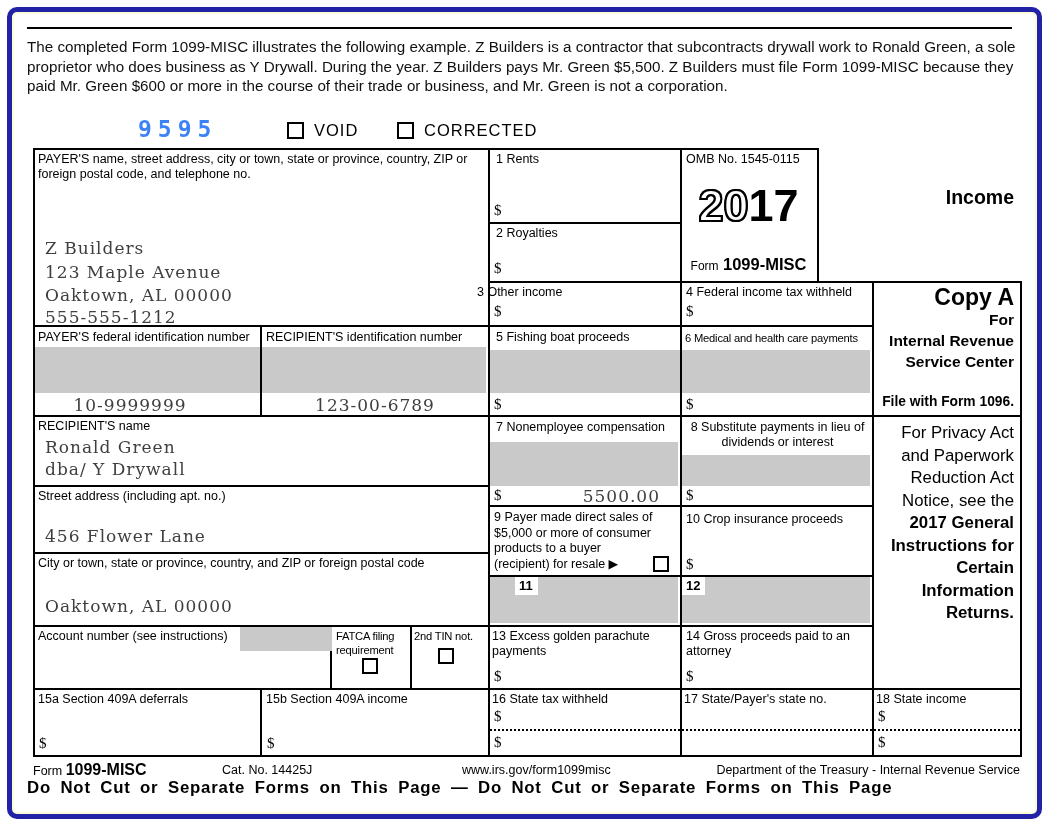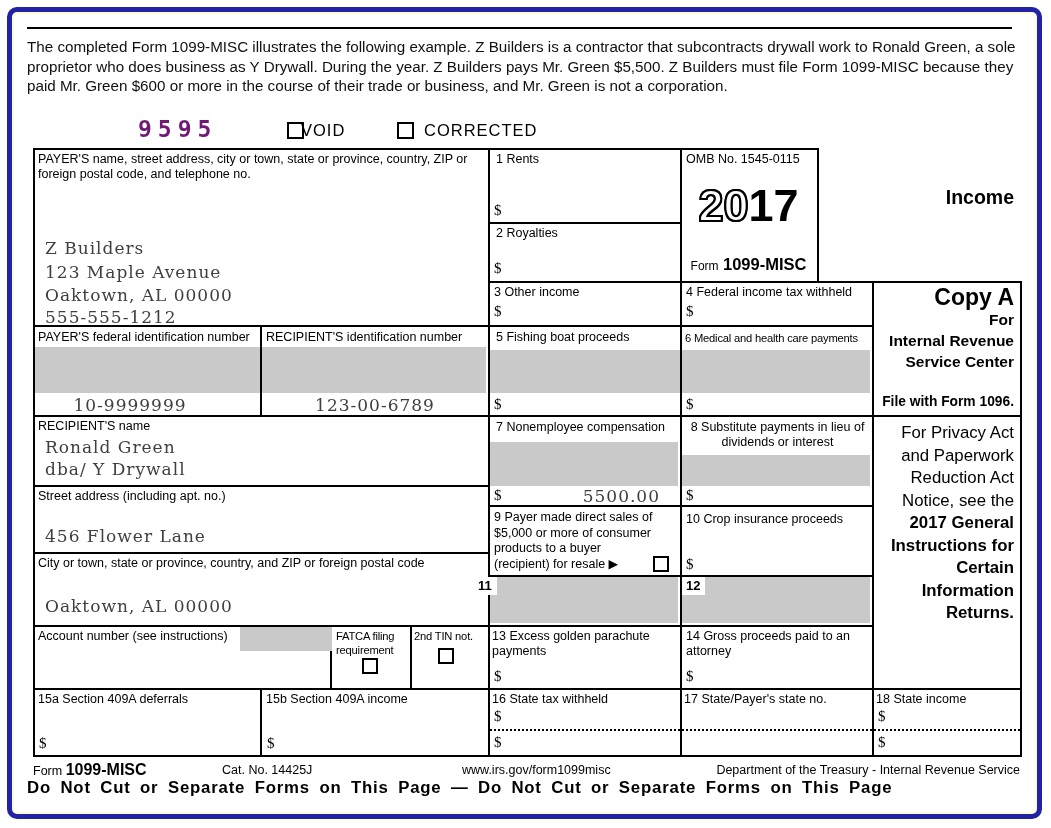--- a/index.html
+++ b/index.html
@@ -18,21 +18,21 @@
   .lbl { position:absolute; font:12.5px "Liberation Sans",sans-serif; line-height:15px; }
   .lbl-sm { font-size:11.2px; letter-spacing:-0.2px; line-height:14px; }
   .filled { position:absolute; font-family:"DejaVu Serif",serif; font-size:17px;
             color:#3f3f3f; letter-spacing:1px; white-space:nowrap; }
   .dollar { position:absolute; font:15px "Liberation Serif",serif; }
   .checkbox { position:absolute; width:17px; height:17px; border:2px solid #000; background:#fff; }
   .checkbox.sm { width:16px; height:16px; }
   .intro { position:absolute; left:27px; top:37px; width:992px;
            font-size:15.2px; line-height:19.5px; color:#101010; }
   .code9595 { position:absolute; left:138px; top:116px;
-              font:bold 23px "DejaVu Sans Mono",monospace; letter-spacing:6px; color:#701a75; }
+              font:bold 23px "DejaVu Sans Mono",monospace; letter-spacing:6px; color:#3b82f6; }
   .hdr-label { position:absolute; font:16.5px "Liberation Sans",sans-serif; letter-spacing:1px; }
   .misc-title { position:absolute; left:828px; top:184px; width:186px; text-align:right;
                 font-weight:bold; font-size:19.5px; line-height:27px; }
   .year { position:absolute; left:680px; top:181px; width:137px; text-align:center;
           font-weight:bold; font-size:45px; line-height:50px; white-space:nowrap; }
   .year .outline { color:#fff; -webkit-text-stroke:2px #000;
                    text-shadow:-1px -1px 0 #000, 1px -1px 0 #000, -1px 1px 0 #000, 1px 1px 0 #000; }
   .formline { position:absolute; left:680px; top:255px; width:137px; text-align:center; }
   .formline .w { font-size:12px; } .formline .n { font-weight:bold; font-size:16.5px; }
   .copyA { position:absolute; left:872px; top:286px; width:142px; text-align:right;
@@ -54,21 +54,21 @@
 </head>
 <body>
 
 <div class="frame"></div>
 
 <div class="hline" style="left:27px;top:27px;width:985px;"></div>
 <div class="intro">The completed Form 1099-MISC illustrates the following example. Z Builders is a contractor that subcontracts drywall work to Ronald Green, a sole proprietor who does business as Y Drywall. During the year. Z Builders pays Mr. Green $5,500. Z Builders must file Form 1099-MISC because they paid Mr. Green $600 or more in the course of their trade or business, and Mr. Green is not a corporation.</div>
 
 <div class="code9595">9595</div>
 <div class="checkbox" style="left:287px;top:122px;"></div>
-<div class="hdr-label" style="left:301px;top:121px;text-align:right;">VOID</div>
+<div class="hdr-label" style="left:314px;top:121px;text-align:right;">VOID</div>
 <div class="checkbox" style="left:397px;top:122px;"></div>
 <div class="hdr-label" style="left:424px;top:121px;">CORRECTED</div>
 
 <div class="hline" style="left:33px;top:148px;width:786px;"></div>
 <div class="hline" style="left:488px;top:222px;width:194px;"></div>
 <div class="hline" style="left:488px;top:281px;width:534px;"></div>
 <div class="hline" style="left:33px;top:325px;width:841px;"></div>
 <div class="hline" style="left:33px;top:415px;width:989px;"></div>
 <div class="hline" style="left:33px;top:485px;width:457px;"></div>
 <div class="hline" style="left:488px;top:505px;width:386px;"></div>
@@ -90,21 +90,21 @@
 <div class="dotline" style="left:490px;top:729px;width:530px;"></div>
 
 <div class="gray" style="left:35px;top:347px;width:451px;height:46px;"></div>
 <div class="vline" style="left:260px;top:347px;height:46px;"></div>
 <div class="gray" style="left:490px;top:350px;width:380px;height:43px;"></div>
 <div class="vline" style="left:680px;top:350px;height:43px;"></div>
 <div class="gray" style="left:490px;top:442px;width:188px;height:44px;"></div>
 <div class="gray" style="left:682px;top:455px;width:188px;height:31px;"></div>
 <div class="gray" style="left:490px;top:577px;width:188px;height:46px;"></div>
 <div class="gray" style="left:682px;top:577px;width:188px;height:46px;"></div>
-<div class="chip" style="left:474px;top:577px;">11</div>
+<div class="chip" style="left:515px;top:577px;">11</div>
 <div class="chip" style="left:682px;top:577px;">12</div>
 <div class="gray" style="left:240px;top:627px;width:92px;height:24px;"></div>
 
 <div class="lbl" style="left:38px;top:152px;width:442px;">PAYER'S name, street address, city or town, state or province, country, ZIP or foreign postal code, and telephone no.</div>
 <div class="filled" style="left:45px;top:238px;">Z Builders</div>
 <div class="filled" style="left:45px;top:262px;">123 Maple Avenue</div>
 <div class="filled" style="left:45px;top:285px;">Oaktown, AL 00000</div>
 <div class="filled" style="left:45px;top:307px;">555-555-1212</div>
 
 <div class="lbl" style="left:38px;top:330px;width:220px;">PAYER'S federal identification number</div>
@@ -125,21 +125,21 @@
 <div class="lbl" style="left:38px;top:629px;width:200px;">Account number (see instructions)</div>
 <div class="lbl lbl-sm" style="left:336px;top:629px;width:72px;">FATCA filing requirement</div>
 <div class="checkbox sm" style="left:362px;top:658px;"></div>
 <div class="lbl lbl-sm" style="left:414px;top:629px;width:74px;">2nd TIN not.</div>
 <div class="checkbox sm" style="left:438px;top:648px;"></div>
 
 <div class="lbl" style="left:496px;top:152px;">1 Rents</div>
 <div class="dollar" style="left:494px;top:202px;">$</div>
 <div class="lbl" style="left:496px;top:226px;">2 Royalties</div>
 <div class="dollar" style="left:494px;top:260px;">$</div>
-<div class="lbl" style="left:494px;top:285px;text-align:center;">3 Other income</div>
+<div class="lbl" style="left:477px;top:285px;text-align:center;">3 Other income</div>
 <div class="dollar" style="left:494px;top:303px;">$</div>
 <div class="lbl" style="left:496px;top:330px;">5 Fishing boat proceeds</div>
 <div class="dollar" style="left:494px;top:396px;">$</div>
 <div class="lbl" style="left:496px;top:420px;">7 Nonemployee compensation</div>
 <div class="dollar" style="left:494px;top:487px;">$</div>
 <div class="filled" style="left:500px;top:486px;width:160px;text-align:right;">5500.00</div>
 <div class="lbl" style="left:494px;top:510px;width:164px;line-height:15.5px;">9 Payer made direct sales of $5,000 or more of consumer products to a buyer (recipient) for resale ▶</div>
 <div class="checkbox sm" style="left:653px;top:556px;"></div>
 <div class="lbl" style="left:492px;top:629px;width:182px;">13 Excess golden parachute payments</div>
 <div class="dollar" style="left:494px;top:668px;">$</div>

